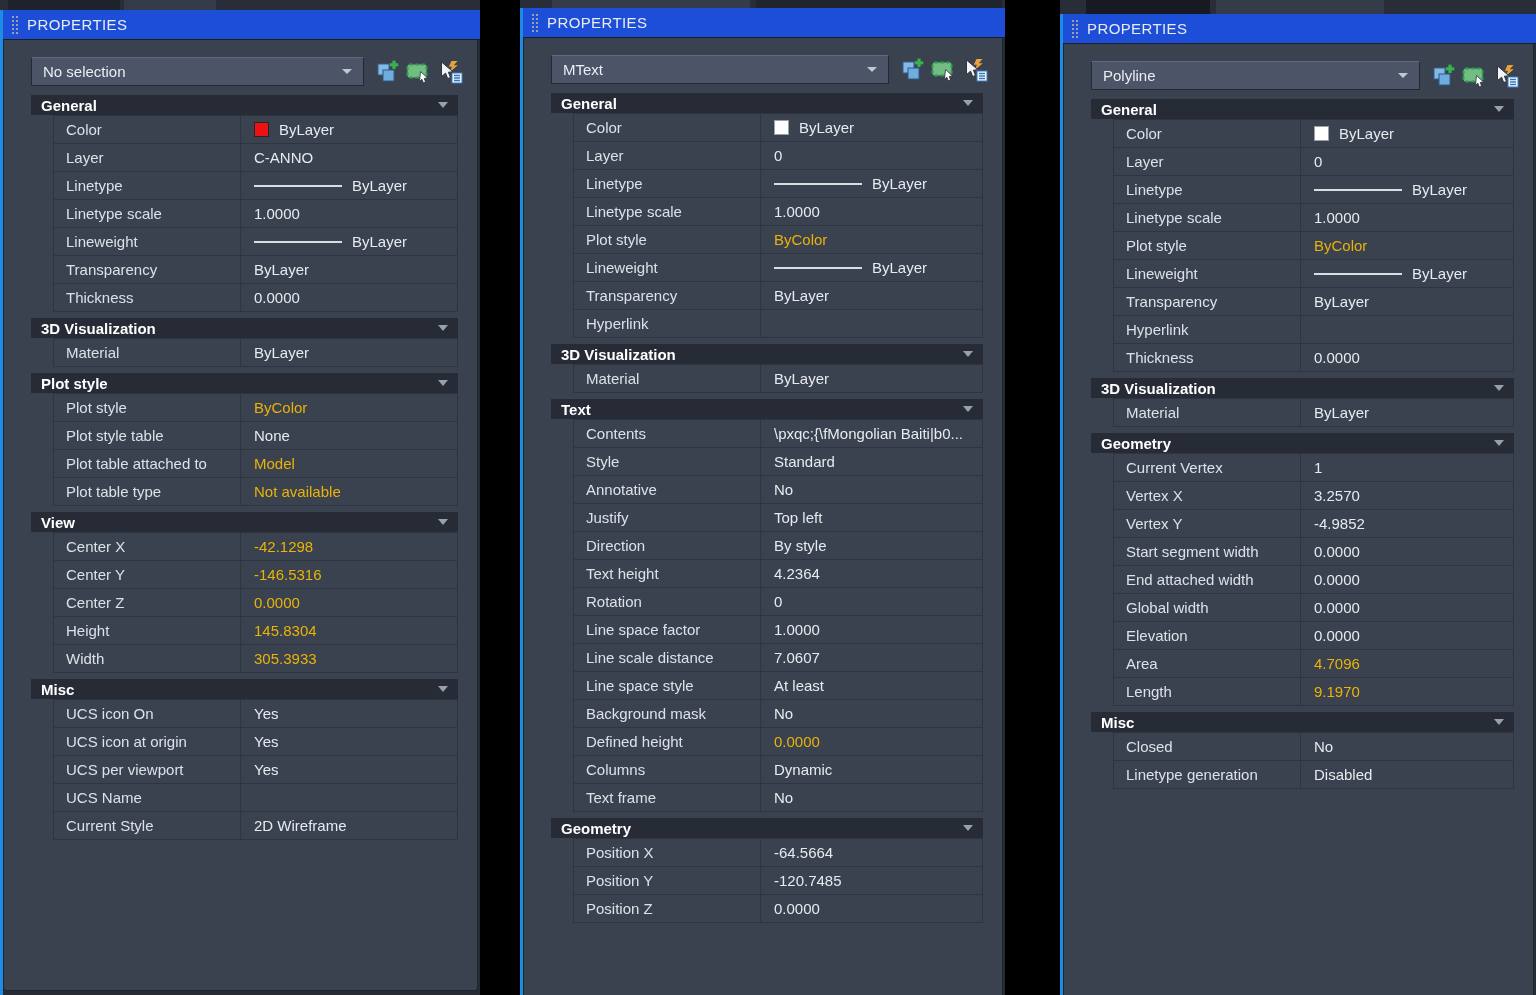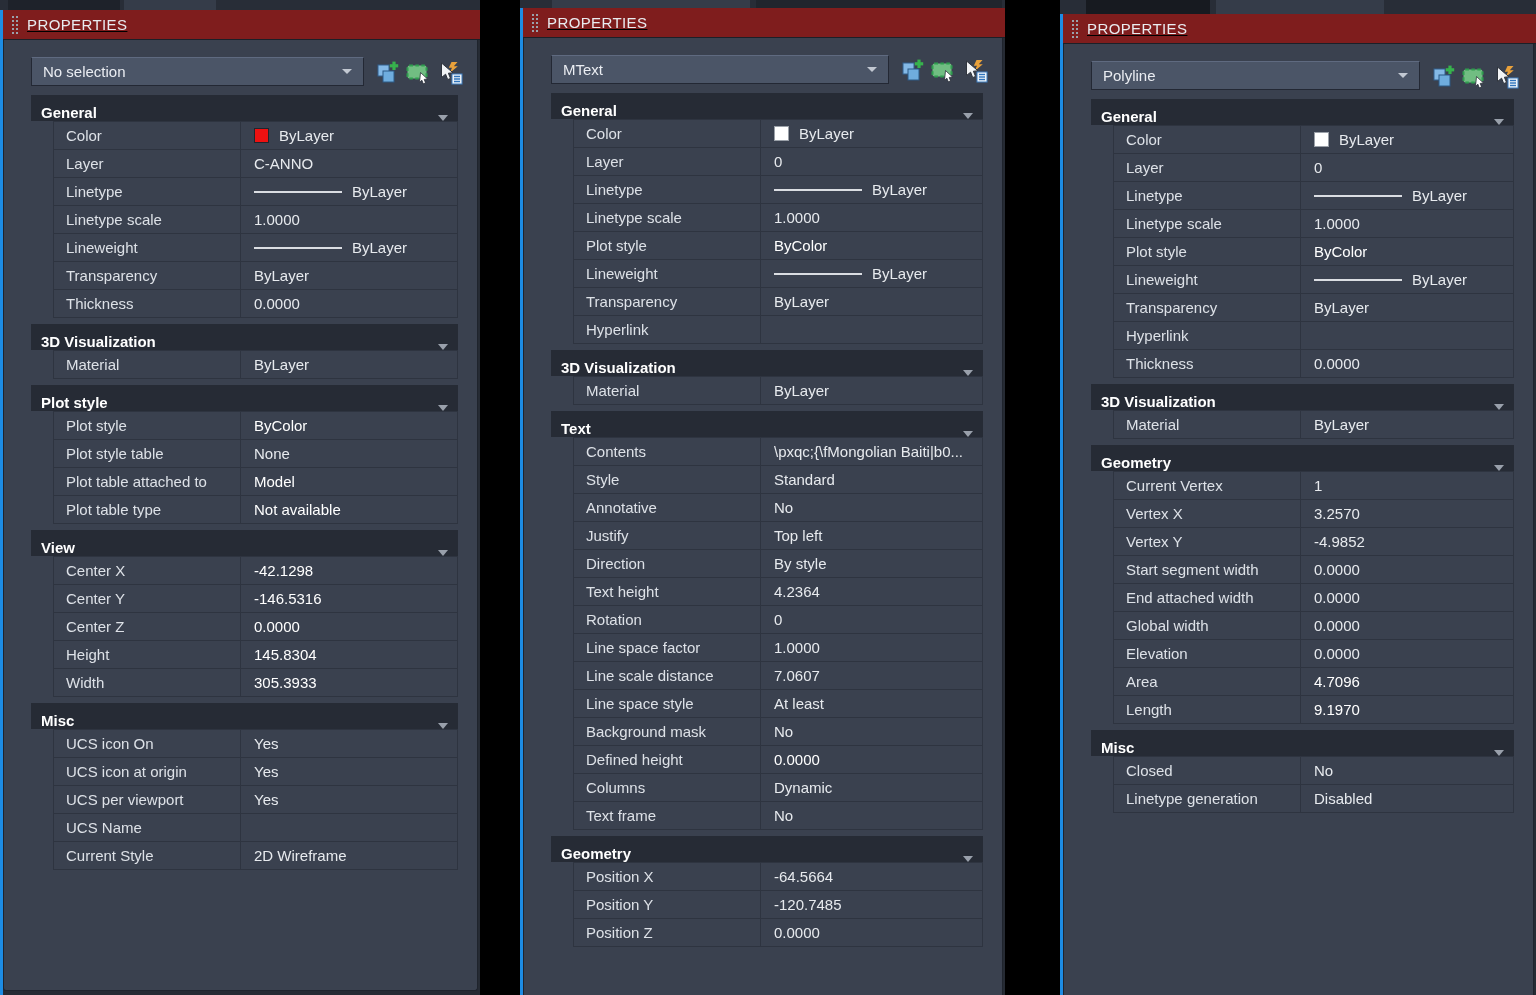--- a/index.html
+++ b/index.html
@@ -18,67 +18,67 @@
   .p1 .topstrip { height:8px; }
   .p2 .topstrip { height:14px; }
   .seg { position:absolute; top:0; bottom:0; }
   .p0 .seg-a { left:8px;   width:112px; background:#1e222a; }
   .p0 .seg-b { left:124px; width:92px;  background:#353c49; }
   .p1 .seg-a { left:32px;  width:198px; background:#353c49; }
   .p1 .seg-b { left:236px; width:246px; background:#20252d; }
   .p2 .seg-a { left:26px;  width:124px; background:#171a20; }
   .p2 .seg-b { left:156px; width:168px; background:#353c49; }
 
-  .titlebar { height:30px; background:#7f1d1d; border-bottom:1px solid #1b2028;
+  .titlebar { height:30px; background:#1d4ed8; border-bottom:1px solid #1b2028;
               display:flex; align-items:center; gap:9px; padding-left:11px;
-              position:relative; z-index:2;text-decoration:underline; }
+              position:relative; z-index:2; }
   .title { color:#e9ecf0; font-size:15px; letter-spacing:.4px; }
   .grip { width:7px; height:20px;
           background-image:radial-gradient(circle,#9aa1ab 1px,transparent 1.3px);
           background-size:4px 4px; }
 
   .bluebar { position:absolute; left:0; width:3px; background:#1d8ce4; z-index:3; }
   .p0 .bluebar { top:10px; bottom:0; }
   .p1 .bluebar { top:8px;  bottom:0; }
   .p2 .bluebar { top:14px; bottom:0; }
 
   .pbody { position:absolute; left:3px; right:2px; background:#3a414f;
            border:1px solid #1f242d; border-top:none; overflow:hidden; }
   .p0 .pbody { top:40px; bottom:4px; border-radius:0 0 3px 3px; }
   .p1 .pbody { top:38px; bottom:0; border-bottom:none; }
   .p2 .pbody { top:44px; bottom:0; border-bottom:none; }
 
-  .selrow { display:flex; align-items:flex-end; margin:17px 13px 9px 27px; }
+  .selrow { display:flex; align-items:center; margin:17px 13px 9px 27px; }
   .dropdown { flex:1; height:29px; background:#4b5567;
               border:1px solid #232834; border-top-color:#5f6a80;
               display:flex; align-items:center; padding:0 11px;
               color:#eaedf2; font-size:15px; min-width:0; }
   .dd-caret { margin-left:auto; width:0; height:0;
               border-left:5px solid transparent; border-right:5px solid transparent;
               border-top:5px solid #c2c8d2; }
   .tools { display:flex; align-items:center; gap:5px; margin-left:9px; flex:0 0 auto; }
   .tool { width:27px; height:26px; display:flex; align-items:center; justify-content:center; }
 
   .sections { margin:0 19px 0 27px; }
   .section { margin-bottom:6px; }
-  .sec-head { height:26px; background:#262b35; display:flex; align-items:flex-end;
+  .sec-head { height:20px; background:#262b35; display:flex; align-items:center;
               padding:0 10px; }
   .sec-title { color:#ffffff; font-weight:700; font-size:15px; }
   .sec-caret { margin-left:auto; width:0; height:0;
                border-left:5px solid transparent; border-right:5px solid transparent;
                border-top:6px solid #99a0ab; }
   .rows { margin-left:22px; border:1px solid #2e3440; border-bottom:none; }
   .prow { display:grid; grid-template-columns:186px 1fr; height:28px;
           border-bottom:1px solid #2e3440; }
   .plabel { display:flex; align-items:center; padding-left:12px; color:#dde1e7;
             font-size:15px; white-space:nowrap; overflow:hidden; }
   .pvalue { display:flex; align-items:center; padding-left:13px; color:#e7eaee;
             font-size:15px; border-left:1px solid #2e3440; white-space:nowrap;
             overflow:hidden; }
-  .pvalue.muted .vtext { color:#ffffff; }
+  .pvalue.muted .vtext { color:#eab308; }
   .vtext { overflow:hidden; text-overflow:ellipsis; white-space:nowrap; padding-right:6px; }
   .swatch { width:15px; height:15px; margin-right:10px; flex:0 0 auto;
             border:1px solid #20252e; }
   .lineglyph { width:88px; height:2px; background:#dadde2; margin-right:10px; flex:0 0 auto; }
 </style>
 </head>
 <body>
 
 <div class="stage">
 

